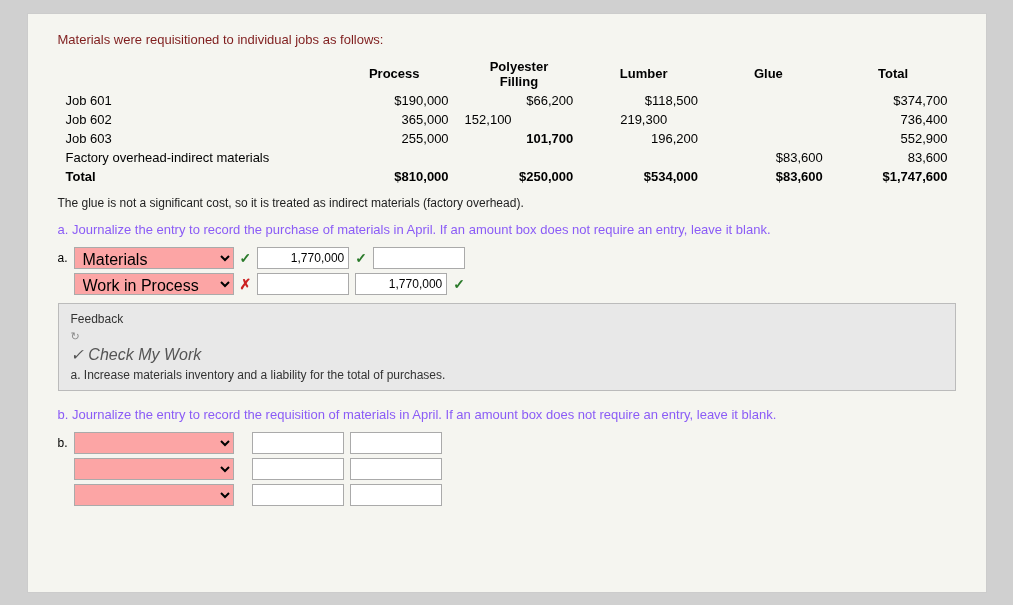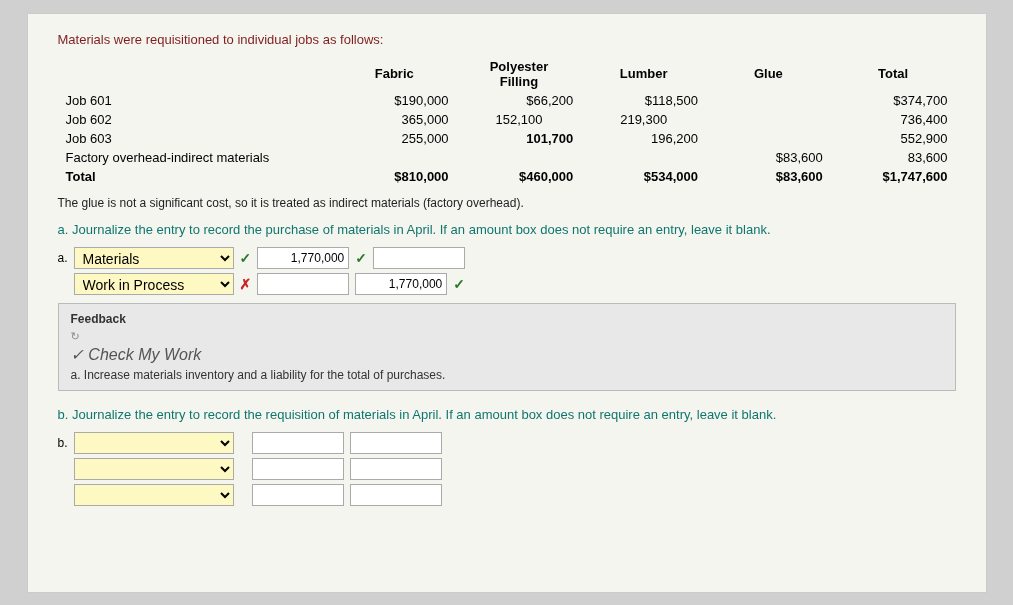--- a/index.html
+++ b/index.html
@@ -69,37 +69,37 @@
       border-top: 2px solid #333;
       font-weight: bold;
     }
     .glue-text {
       font-size: 12px;
       color: #222;
       margin-bottom: 12px;
     }
     .section-question {
       font-size: 13px;
-      color: #0f766e;
+      color: #8b5cf6;
       margin-bottom: 10px;
     }
     .journal-area {
       margin-bottom: 8px;
     }
     .journal-row {
       display: flex;
       align-items: center;
       gap: 6px;
       margin-bottom: 4px;
     }
     .account-select {
-      background: #fef9c3;
+      background: #fca5a5;
       border: 1px solid #aaa;
       padding: 2px 4px;
-      font-size: 14px;
+      font-size: 16px;
       width: 160px;
       height: 22px;
     }
     .amount-input {
       background: white;
       border: 1px solid #aaa;
       padding: 2px 4px;
       font-size: 12px;
       width: 92px;
       height: 22px;
@@ -116,21 +116,21 @@
       font-weight: bold;
     }
     .feedback-box {
       background: #e8e8e8;
       border: 1px solid #bbb;
       padding: 8px 12px;
       margin: 8px 0;
       font-size: 12px;
     }
     .feedback-title {
-      font-weight: bold;
+      font-weight: normal;
       font-size: 12px;
       color: #333;
       margin-bottom: 4px;
     }
     .check-my-work {
       font-size: 16px;
       color: #555;
       font-style: italic;
       margin-bottom: 4px;
     }
@@ -150,21 +150,21 @@
   <div class="left-tab">
     
   </div>
 
   <p class="intro-text">Materials were requisitioned to individual jobs as follows:</p>
 
   <table class="main-table">
     <thead>
       <tr>
         <th class="col-label"></th>
-        <th class="col-fabric">Fabric</th>
+        <th class="col-fabric">Process</th>
         <th class="col-filling" style="text-align:center;">
           <div>Polyester</div>
           <div>Filling</div>
         </th>
         <th class="col-lumber">Lumber</th>
         <th class="col-glue">Glue</th>
         <th class="col-total">Total</th>
       </tr>
     </thead>
     <tbody>
@@ -174,21 +174,21 @@
         <td class="col-fabric">$190,000</td>
         <td class="col-filling" style="text-align:right;">$66,200</td>
         <td class="col-lumber" style="text-align:right;">$118,500</td>
         <td class="col-glue"></td>
         <td class="col-total">$374,700</td>
       </tr>
 
       <tr>
         <td class="col-label">Job 602</td>
         <td class="col-fabric" style="text-align:right;">365,000</td>
-        <td class="col-filling" style="text-align:center;">152,100</td>
+        <td class="col-filling" style="text-align:left;">152,100</td>
         <td class="col-lumber" style="text-align:center;">219,300</td>
         <td class="col-glue"></td>
         <td class="col-total">736,400</td>
       </tr>
 
       <tr>
         <td class="col-label">Job 603</td>
         <td class="col-fabric" style="text-align:right;">255,000</td>
         <td class="col-filling" style="text-align:right;font-weight:bold;">101,700</td>
         <td class="col-lumber" style="text-align:right;">196,200</td>
@@ -201,21 +201,21 @@
         <td class="col-fabric"></td>
         <td class="col-filling" style="text-align:right;"></td>
         <td class="col-lumber" style="text-align:right;"></td>
         <td class="col-glue" style="text-align:right;">$83,600</td>
         <td class="col-total">83,600</td>
       </tr>
 
       <tr class="total-row">
         <td class="col-label">Total</td>
         <td class="col-fabric" style="text-align:right;">$810,000</td>
-        <td class="col-filling" style="text-align:right;">$460,000</td>
+        <td class="col-filling" style="text-align:right;">$250,000</td>
         <td class="col-lumber" style="text-align:right;">$534,000</td>
         <td class="col-glue" style="text-align:right;">$83,600</td>
         <td class="col-total">$1,747,600</td>
       </tr>
     </tbody>
   </table>
 
   <p class="glue-text">The glue is not a significant cost, so it is treated as indirect materials (factory overhead).</p>
 
   <p class="section-question">a. Journalize the entry to record the purchase of materials in April. If an amount box does not require an entry, leave it blank.</p>

